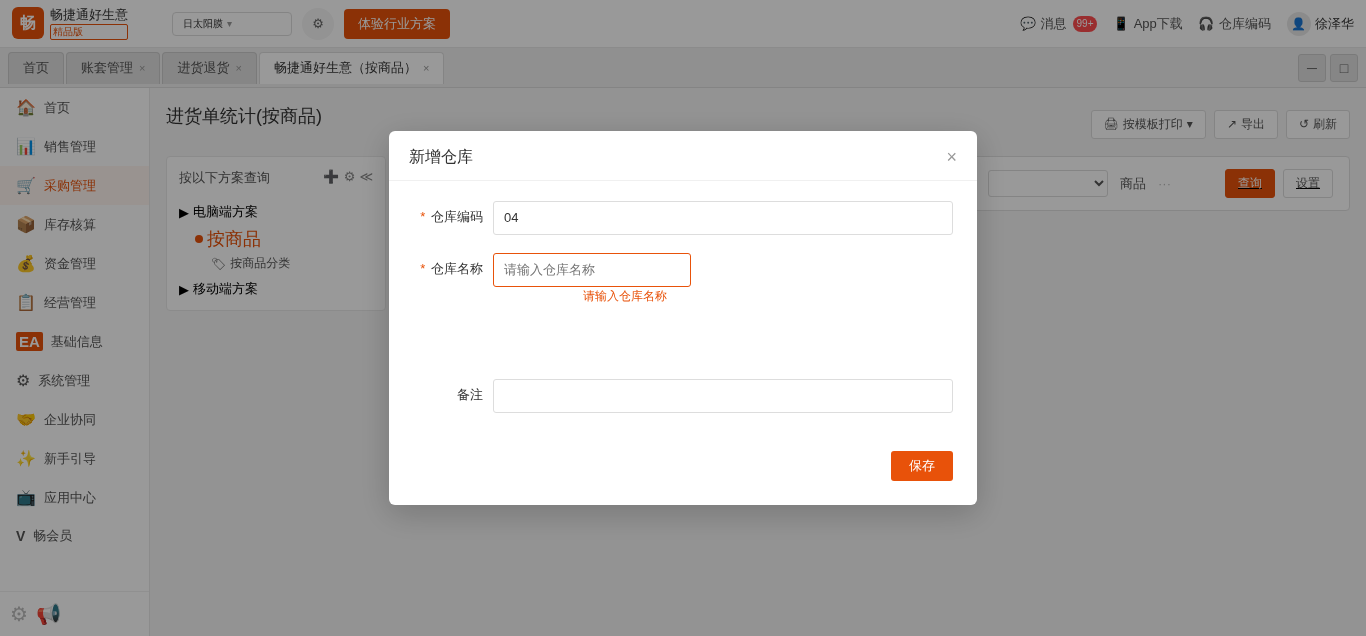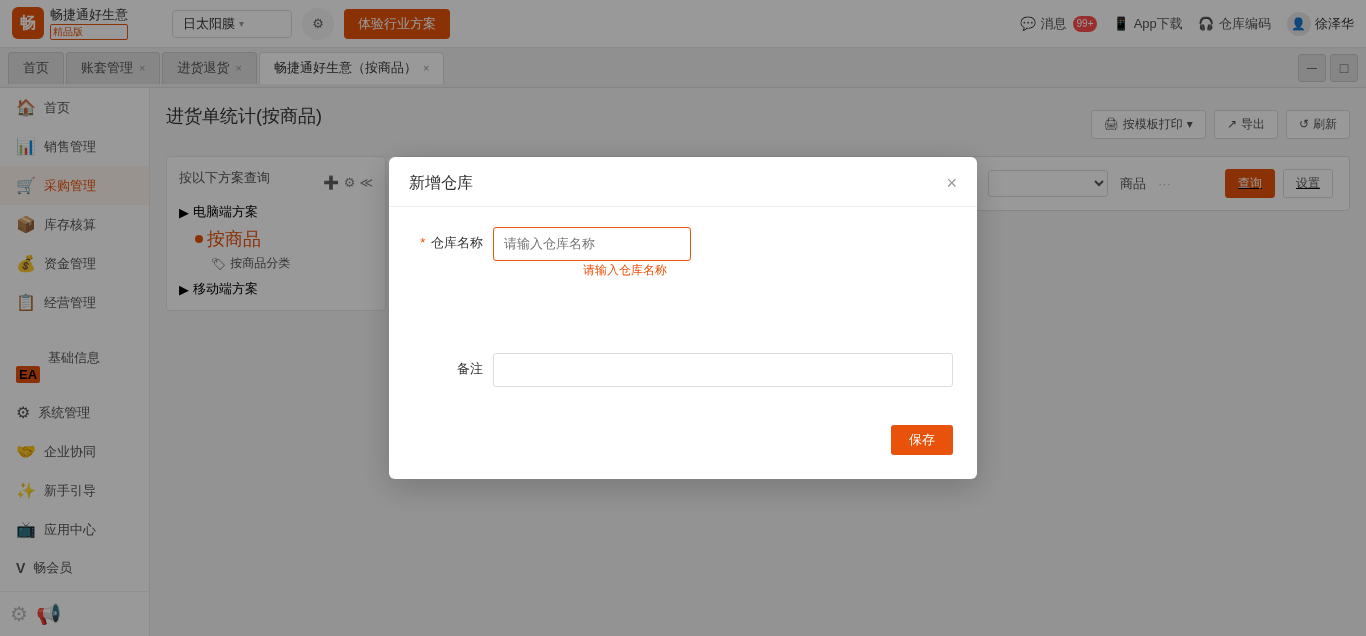--- a/index.html
+++ b/index.html
@@ -28,21 +28,21 @@
       display: flex; align-items: center; justify-content: center;
       color: white; font-size: 16px; font-weight: bold;
     }
     .logo-text { font-size: 13px; color: #333; line-height: 1.3; }
     .logo-badge { font-size: 10px; color: #e8520a; border: 1px solid #e8520a; border-radius: 2px; padding: 0 2px; }
     .store-selector {
       display: flex; align-items: center; gap: 4px;
       border: 1px solid #ddd; border-radius: 4px; padding: 4px 10px;
       cursor: pointer; min-width: 120px; background: #fff;
     }
-    .store-name { color: #333; font-size: 13px; }
+    .store-name { color: #333; font-size: 10px; }
     .chevron-down { color: #999; font-size: 10px; }
     .gear-btn {
       width: 32px; height: 32px; background: #f5f5f5; border-radius: 50%;
       display: flex; align-items: center; justify-content: center; cursor: pointer; color: #666;
     }
     .trial-btn {
       background: #e8520a; color: #fff; border: none; border-radius: 4px;
       padding: 6px 14px; cursor: pointer; font-size: 13px;
     }
     .header-right {
@@ -308,21 +308,21 @@
     </div>
     <div class="sidebar-item">
       <span class="icon">💰</span>
       <span>资金管理</span>
     </div>
     <div class="sidebar-item">
       <span class="icon">📋</span>
       <span>经营管理</span>
     </div>
     <div class="sidebar-item">
-      <span class="icon" style="font-style:normal;font-weight:bold;font-size:13px;background:#e8520a;color:#000000;padding:1px 3px;border-radius:2px;margin-top:34px;">EA</span>
+      <span class="icon" style="font-style:normal;font-weight:bold;font-size:15px;background:#e8520a;color:#ffffff;padding:1px 3px;border-radius:2px;">EA</span>
       <span>基础信息</span>
     </div>
     <div class="sidebar-item">
       <span class="icon">⚙</span>
       <span>系统管理</span>
     </div>
     <div class="sidebar-item">
       <span class="icon">🤝</span>
       <span>企业协同</span>
     </div>
@@ -361,21 +361,21 @@
           <span>↺</span>
           <span>刷新</span>
         </button>
       </div>
     </div>
 
     <div class="content-grid">
 
       <div class="left-panel">
         <div class="query-section">
-          <div style="display:flex;align-items:center;justify-content:space-between;margin-bottom:8px;">
+          <div style="display:flex;justify-content:space-between;margin-bottom:8px;">
             <span class="query-label">按以下方案查询</span>
             <div style="display:flex;gap:4px;">
               <span style="cursor:pointer;color:#e8520a;">➕</span>
               <span style="cursor:pointer;color:#888;">⚙</span>
               <span style="cursor:pointer;color:#888;">≪</span>
             </div>
           </div>
           <div class="scheme-tree">
             <div style="display:flex;align-items:center;gap:4px;margin-bottom:6px;">
               <span style="cursor:pointer;">▶</span>
@@ -428,20 +428,27 @@
 
 <div class="overlay"></div>
 
 <div class="modal">
   <div class="modal-header">
     <span class="modal-title">新增仓库</span>
     <span class="modal-close">×</span>
   </div>
   <div class="modal-body">
 
+    <div class="form-row">
+      <div class="form-label">
+        <span class="required">*</span>
+        <span>仓库编码</span>
+      </div>
+      <input class="form-control" type="text" value="04" style="">
+    </div>
 
     <div class="form-row" style="margin-bottom:28px;">
       <div class="form-label">
         <span class="required">*</span>
         <span>仓库名称</span>
       </div>
       <div style="flex:1;position:relative;">
         <input class="form-control error" type="text" placeholder="请输入仓库名称" style="">
         <div class="error-tip">请输入仓库名称</div>
       </div>

